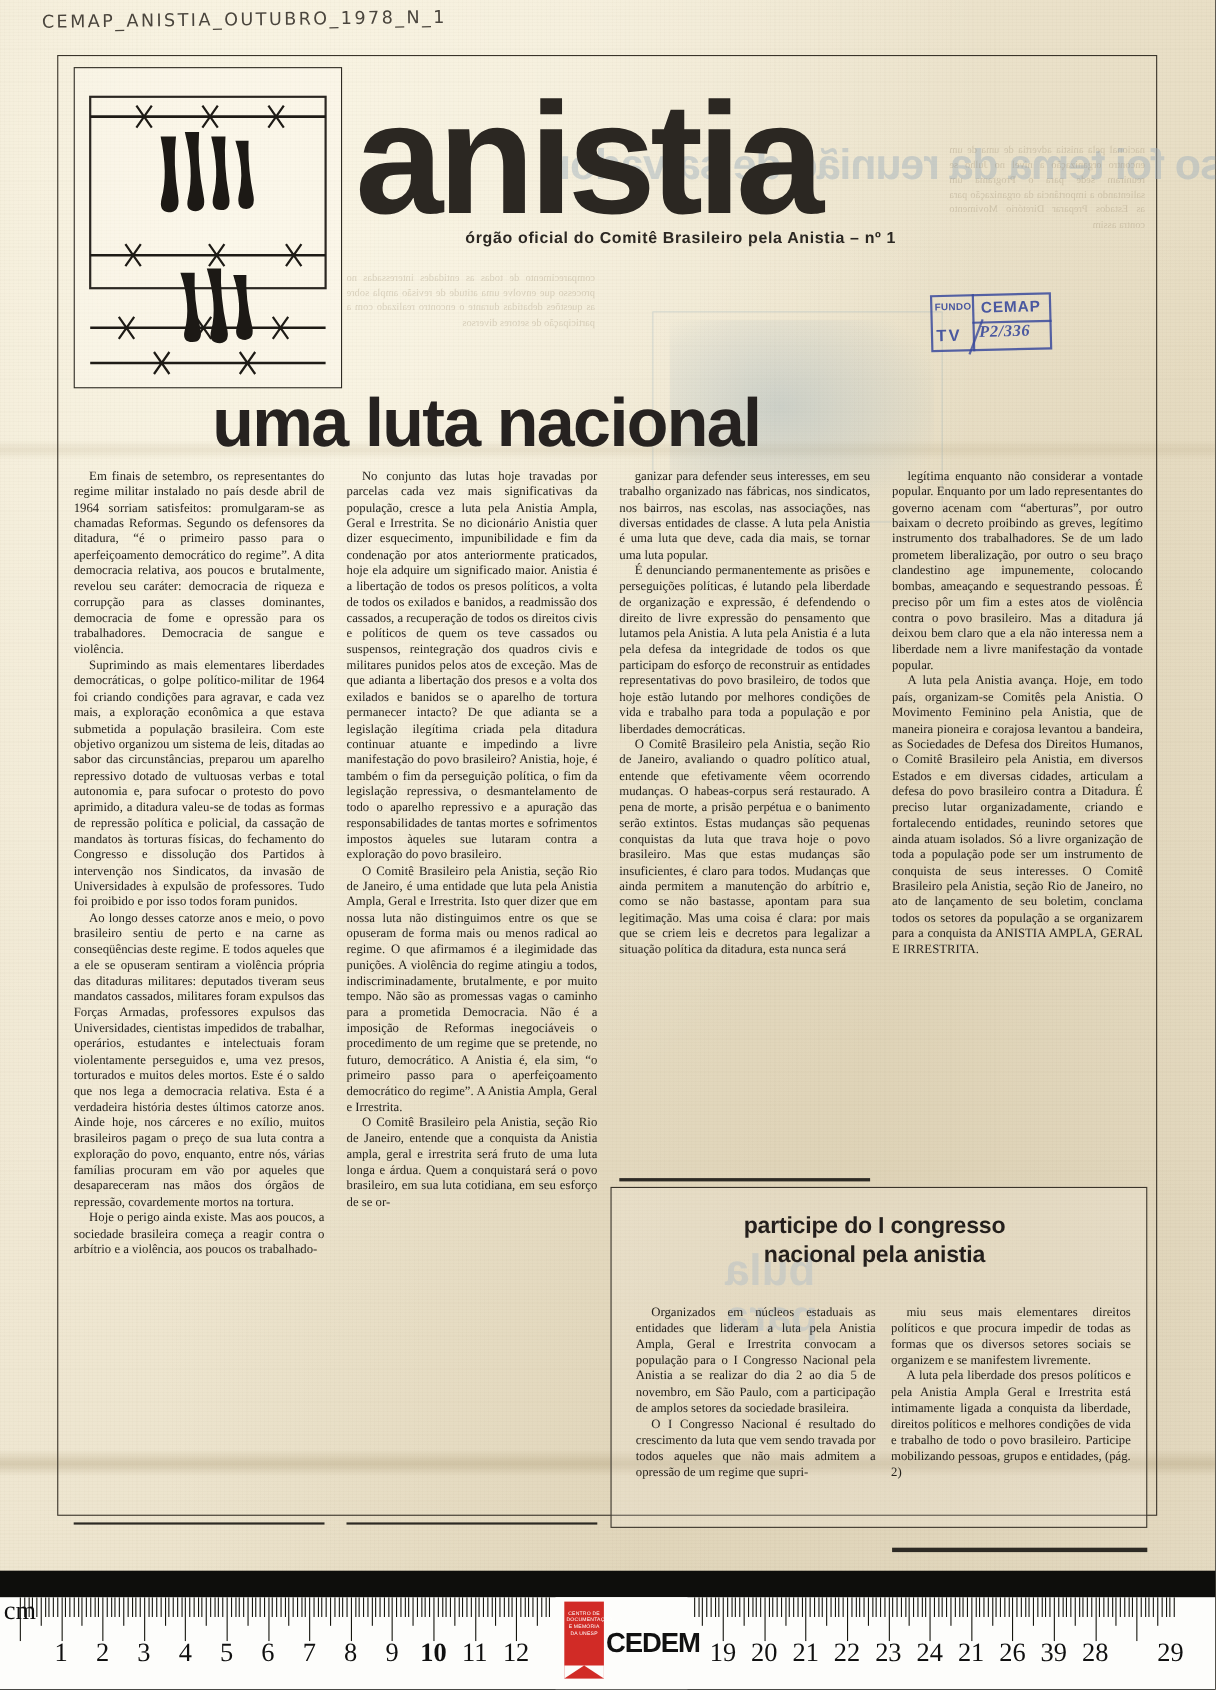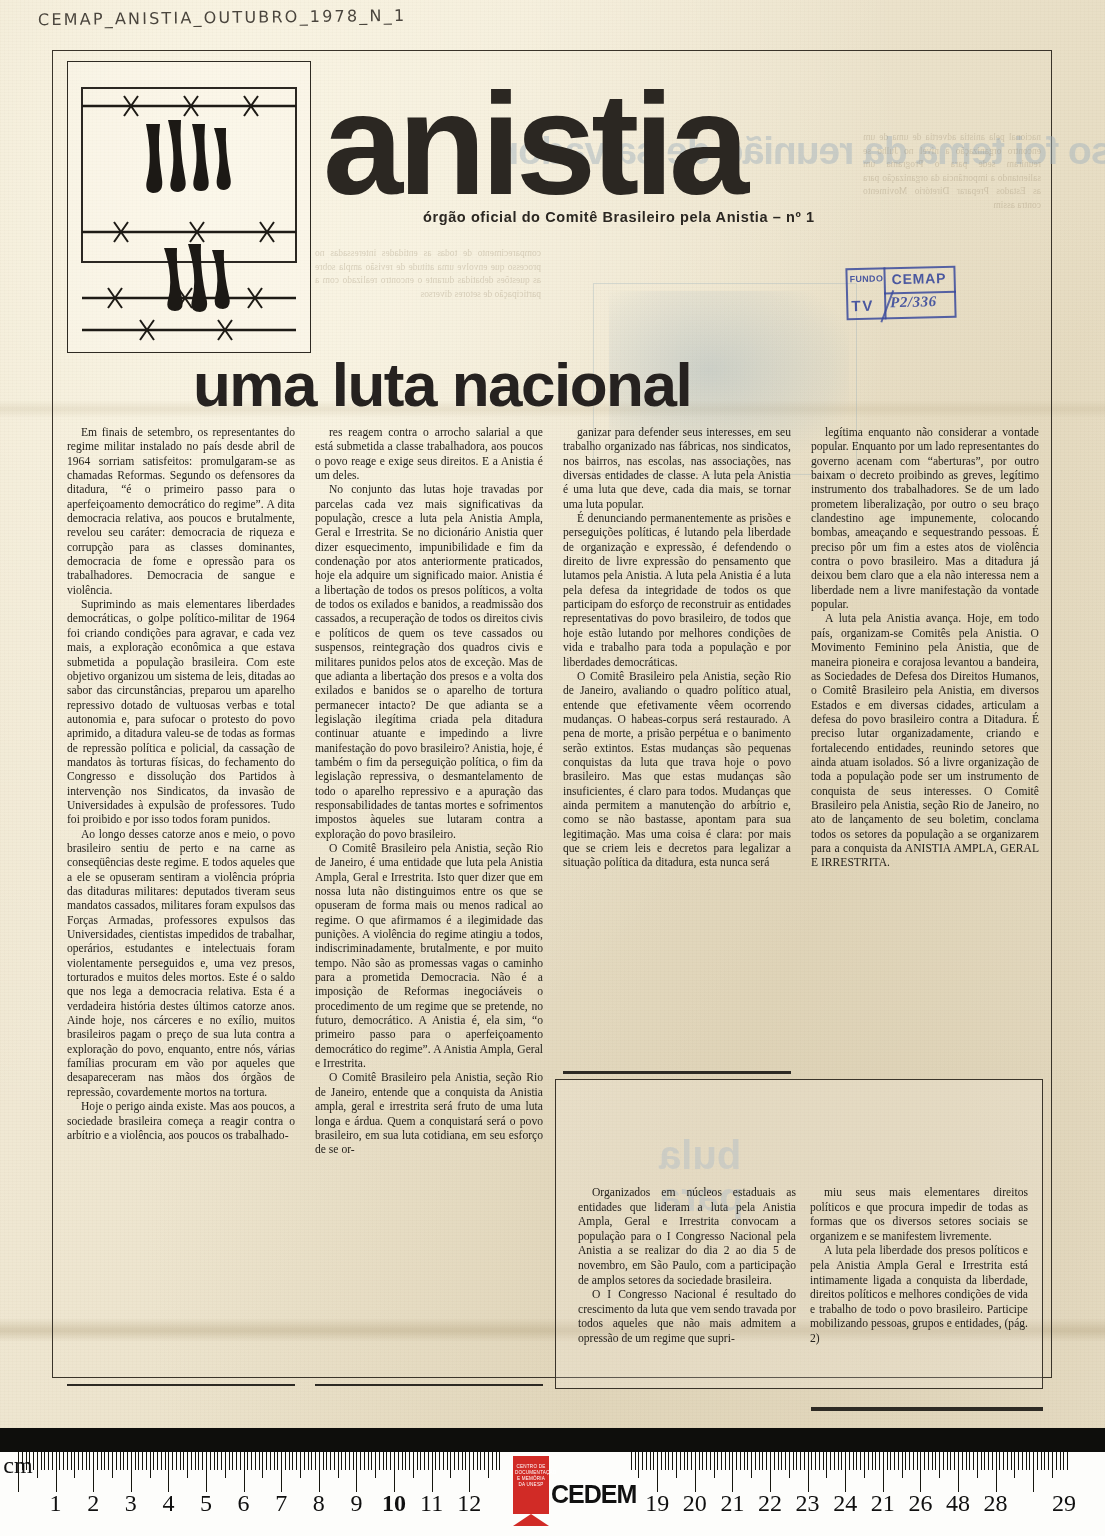--- a/index.html
+++ b/index.html
@@ -203,21 +203,20 @@
     </div>
 
     <div class="cols">
       <div class="col c1">
         <p>Em finais de setembro, os representantes do regime militar instalado no país desde abril de 1964 sorriam satisfeitos: promulgaram-se as chamadas Reformas. Segundo os defensores da ditadura, “é o primeiro passo para o aperfeiçoamento democrático do regime”. A dita democracia relativa, aos poucos e brutalmente, revelou seu caráter: democracia de riqueza e corrupção para as classes dominantes, democracia de fome e opressão para os trabalhadores. Democracia de sangue e violência.</p>
         <p>Suprimindo as mais elementares liberdades democráticas, o golpe político-militar de 1964 foi criando condições para agravar, e cada vez mais, a exploração econômica a que estava submetida a população brasileira. Com este objetivo organizou um sistema de leis, ditadas ao sabor das circunstâncias, preparou um aparelho repressivo dotado de vultuosas verbas e total autonomia e, para sufocar o protesto do povo aprimido, a ditadura valeu-se de todas as formas de repressão política e policial, da cassação de mandatos às torturas físicas, do fechamento do Congresso e dissolução dos Partidos à intervenção nos Sindicatos, da invasão de Universidades à expulsão de professores. Tudo foi proibido e por isso todos foram punidos.</p>
         <p>Ao longo desses catorze anos e meio, o povo brasileiro sentiu de perto e na carne as conseqüências deste regime. E todos aqueles que a ele se opuseram sentiram a violência própria das ditaduras militares: deputados tiveram seus mandatos cassados, militares foram expulsos das Forças Armadas, professores expulsos das Universidades, cientistas impedidos de trabalhar, operários, estudantes e intelectuais foram violentamente perseguidos e, uma vez presos, torturados e muitos deles mortos. Este é o saldo que nos lega a democracia relativa. Esta é a verdadeira história destes últimos catorze anos. Ainde hoje, nos cárceres e no exílio, muitos brasileiros pagam o preço de sua luta contra a exploração do povo, enquanto, entre nós, várias famílias procuram em vão por aqueles que desapareceram nas mãos dos órgãos de repressão, covardemente mortos na tortura.</p>
         <p>Hoje o perigo ainda existe. Mas aos poucos, a sociedade brasileira começa a reagir contra o arbítrio e a violência, aos poucos os trabalhado-</p>
       </div>
       <div class="col c2">
-        <p>res reagem contra o arrocho salarial a que está submetida a classe trabalhadora, aos poucos o povo reage e exige seus direitos. E a Anistia é um deles.</p>
         <p>No conjunto das lutas hoje travadas por parcelas cada vez mais significativas da população, cresce a luta pela Anistia Ampla, Geral e Irrestrita. Se no dicionário Anistia quer dizer esquecimento, impunibilidade e fim da condenação por atos anteriormente praticados, hoje ela adquire um significado maior. Anistia é a libertação de todos os presos políticos, a volta de todos os exilados e banidos, a readmissão dos cassados, a recuperação de todos os direitos civis e políticos de quem os teve cassados ou suspensos, reintegração dos quadros civis e militares punidos pelos atos de exceção. Mas de que adianta a libertação dos presos e a volta dos exilados e banidos se o aparelho de tortura permanecer intacto? De que adianta se a legislação ilegítima criada pela ditadura continuar atuante e impedindo a livre manifestação do povo brasileiro? Anistia, hoje, é também o fim da perseguição política, o fim da legislação repressiva, o desmantelamento de todo o aparelho repressivo e a apuração das responsabilidades de tantas mortes e sofrimentos impostos àqueles sue lutaram contra a exploração do povo brasileiro.</p>
         <p>O Comitê Brasileiro pela Anistia, seção Rio de Janeiro, é uma entidade que luta pela Anistia Ampla, Geral e Irrestrita. Isto quer dizer que em nossa luta não distinguimos entre os que se opuseram de forma mais ou menos radical ao regime. O que afirmamos é a ilegimidade das punições. A violência do regime atingiu a todos, indiscriminadamente, brutalmente, e por muito tempo. Não são as promessas vagas o caminho para a prometida Democracia. Não é a imposição de Reformas inegociáveis o procedimento de um regime que se pretende, no futuro, democrático. A Anistia é, ela sim, “o primeiro passo para o aperfeiçoamento democrático do regime”. A Anistia Ampla, Geral e Irrestrita.</p>
         <p>O Comitê Brasileiro pela Anistia, seção Rio de Janeiro, entende que a conquista da Anistia ampla, geral e irrestrita será fruto de uma luta longa e árdua. Quem a conquistará será o povo brasileiro, em sua luta cotidiana, em seu esforço de se or-</p>
       </div>
       <div class="col c3">
         <p>ganizar para defender seus interesses, em seu trabalho organizado nas fábricas, nos sindicatos, nos bairros, nas escolas, nas associações, nas diversas entidades de classe. A luta pela Anistia é uma luta que deve, cada dia mais, se tornar uma luta popular.</p>
         <p>É denunciando permanentemente as prisões e perseguições políticas, é lutando pela liberdade de organização e expressão, é defendendo o direito de livre expressão do pensamento que lutamos pela Anistia. A luta pela Anistia é a luta pela defesa da integridade de todos os que participam do esforço de reconstruir as entidades representativas do povo brasileiro, de todos que hoje estão lutando por melhores condições de vida e trabalho para toda a população e por liberdades democráticas.</p>
         <p>O Comitê Brasileiro pela Anistia, seção Rio de Janeiro, avaliando o quadro político atual, entende que efetivamente vêem ocorrendo mudanças. O habeas-corpus será restaurado. A pena de morte, a prisão perpétua e o banimento serão extintos. Estas mudanças são pequenas conquistas da luta que trava hoje o povo brasileiro. Mas que estas mudanças são insuficientes, é claro para todos. Mudanças que ainda permitem a manutenção do arbítrio e, como se não bastasse, apontam para sua legitimação. Mas uma coisa é clara: por mais que se criem leis e decretos para legalizar a situação política da ditadura, esta nunca será</p>
       </div>
       <div class="col c4">
@@ -225,20 +224,24 @@
         <p>A luta pela Anistia avança. Hoje, em todo país, organizam-se Comitês pela Anistia. O Movimento Feminino pela Anistia, que de maneira pioneira e corajosa levantou a bandeira, as Sociedades de Defesa dos Direitos Humanos, o Comitê Brasileiro pela Anistia, em diversos Estados e em diversas cidades, articulam a defesa do povo brasileiro contra a Ditadura. É preciso lutar organizadamente, criando e fortalecendo entidades, reunindo setores que ainda atuam isolados. Só a livre organização de toda a população pode ser um instrumento de conquista de seus interesses. O Comitê Brasileiro pela Anistia, seção Rio de Janeiro, no ato de lançamento de seu boletim, conclama todos os setores da população a se organizarem para a conquista da ANISTIA AMPLA, GERAL E IRRESTRITA.</p>
       </div>
     </div>
 
     <div class="rule-c1"></div>
     <div class="rule-c2"></div>
     <div class="rule-c3"></div>
     <div class="rule-c4"></div>
 
     <div class="adbox">
+      <h2>
+        <span>participe do I congresso</span><br>
+        <span>nacional pela anistia</span>
+      </h2>
       <div class="adcol a1">
         <p>Organizados em núcleos estaduais as entidades que lideram a luta pela Anistia Ampla, Geral e Irrestrita convocam a população para o I Congresso Nacional pela Anistia a se realizar do dia 2 ao dia 5 de novembro, em São Paulo, com a participação de amplos setores da sociedade brasileira.</p>
         <p>O I Congresso Nacional é resultado do crescimento da luta que vem sendo travada por todos aqueles que não mais admitem a opressão de um regime que supri-</p>
       </div>
       <div class="adcol a2">
         <p>miu seus mais elementares direitos políticos e que procura impedir de todas as formas que os diversos setores sociais se organizem e se manifestem livremente.</p>
         <p>A luta pela liberdade dos presos políticos e pela Anistia Ampla Geral e Irrestrita está intimamente ligada a conquista da liberdade, direitos políticos e melhores condições de vida e trabalho de todo o povo brasileiro. Participe mobilizando pessoas, grupos e entidades, (pág. 2)</p>
       </div>
     </div>
 
@@ -509,21 +512,21 @@
         <div class="num" style="left: 431.6px;">11</div>
         <div class="num" style="left: 469.2px;">12</div>
         <div class="num" style="left: 657.2px;">19</div>
         <div class="num" style="left: 694.8px;">20</div>
         <div class="num" style="left: 732.4px;">21</div>
         <div class="num" style="left: 770px;">22</div>
         <div class="num" style="left: 807.6px;">23</div>
         <div class="num" style="left: 845.2px;">24</div>
         <div class="num" style="left: 882.8px;">21</div>
         <div class="num" style="left: 920.4px;">26</div>
-        <div class="num" style="left: 958px;">48</div>
+        <div class="num" style="left: 958px;">39</div>
         <div class="num" style="left: 995.6px;">28</div>
         <div class="num" style="left: 1064px;">29</div>
       </div>
     <div class="cedem">
       <div class="flag"></div>
       <div class="flagtxt">CENTRO DE DOCUMENTAÇÃO E MEMÓRIA DA UNESP</div>
       <div class="word">CEDEM</div>
     </div>
     <div class="num" style="left:18px;">cm</div>
   </div>

